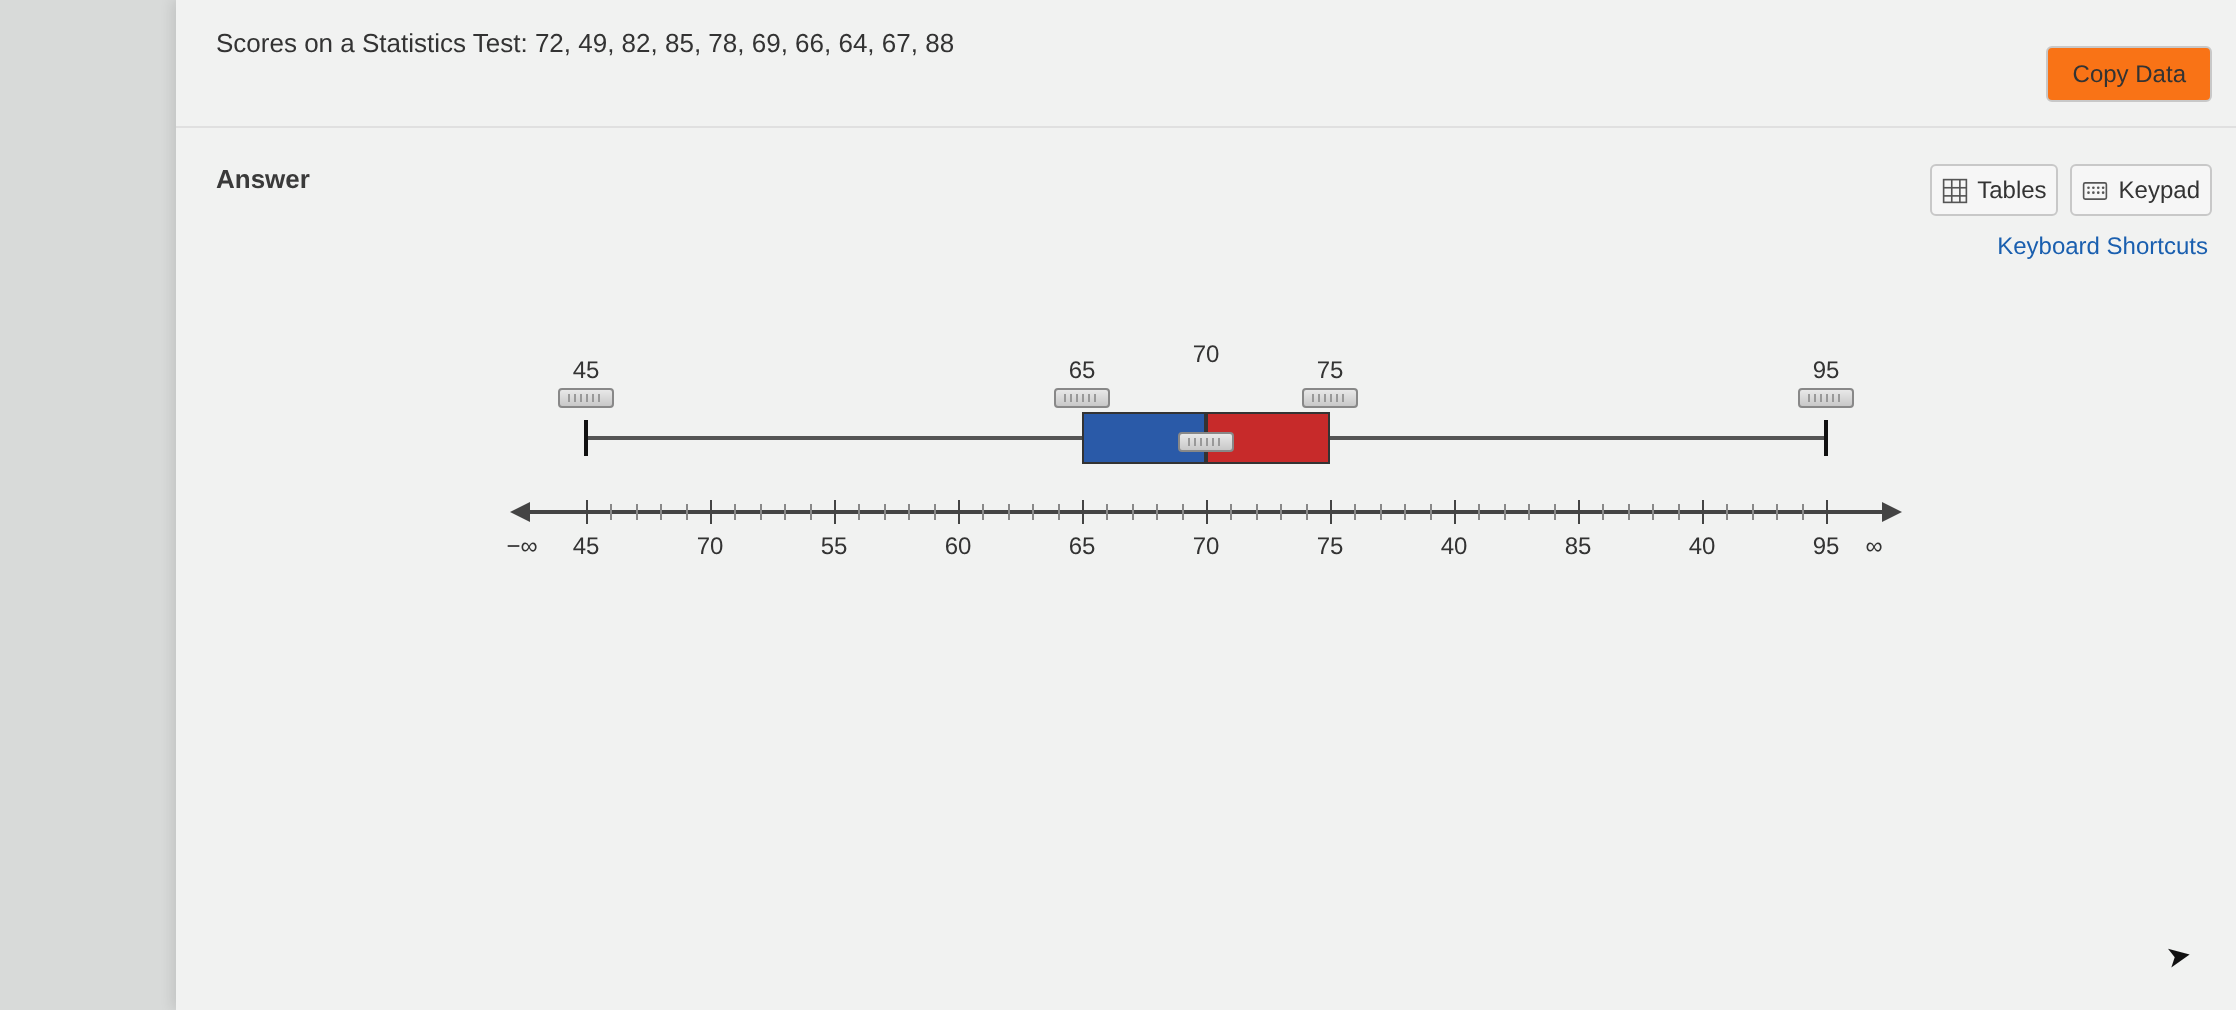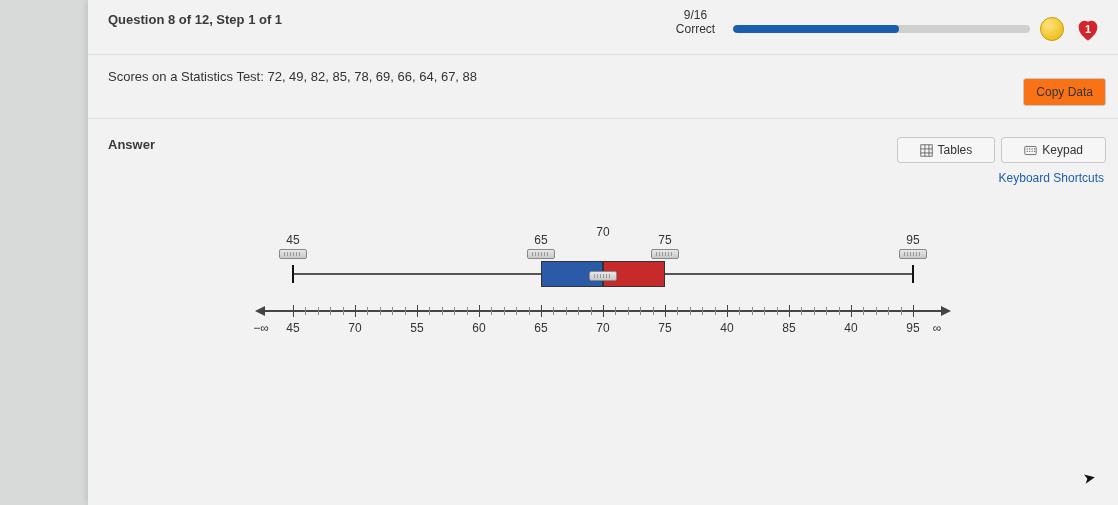--- a/index.html
+++ b/index.html
@@ -102,21 +102,21 @@
       display: flex;
       padding: 18px 12px 4px 20px;
     }
     .answer-label {
       font-size: 13px;
       font-weight: 700;
       color: #3a3a3a;
       flex: 1;
     }
     .tool-btn {
-      padding: 5px 22px;
+      padding: 5px 5px;
       font-size: 12px;
       background: #f6f6f6;
       border: 1px solid #c8c8c8;
       border-radius: 3px;
       color: #333;
       margin-left: 6px;
       display: inline-flex;
       align-items: center;
       gap: 5px;
       cursor: pointer;
@@ -230,39 +230,20 @@
       color: #111;
       transform: rotate(-10deg);
     }
     .icon-sm { width: 13px; height: 13px; }
   </style>
 </head>
 <body>
 
 <div class="content">
 
-  <div class="topbar">
-    <div class="q-label">Question 8 of 12, Step 1 of 1</div>
-    <div class="score">
-      <div>9/16</div>
-      <div>Correct</div>
-    </div>
-    <div class="progress-wrap">
-      <div class="progress">
-        <div class="progress-fill"></div>
-      </div>
-      <div class="coin"></div>
-      <div class="heart">
-        <svg viewBox="0 0 24 24">
-            <path fill="#d6222a" d="M12 21s-8-5.3-8-11.2C4 6 6.5 4 9 4c1.7 0 3 1 3 1s1.3-1 3-1c2.5 0 5 2 5 5.8C20 15.7 12 21 12 21z"></path>
-          </svg>
-        <span>1</span>
-      </div>
-    </div>
-  </div>
 
   <div class="prompt">
     <div class="prompt-line2">Scores on a Statistics Test:  72, 49, 82, 85, 78, 69, 66, 64, 67, 88</div>
     <button class="copy-btn">Copy Data</button>
   </div>
 
   <div class="answer-bar">
     <div class="answer-label">Answer</div>
     <button class="tool-btn">
       <svg class="icon-sm" viewBox="0 0 16 16">

